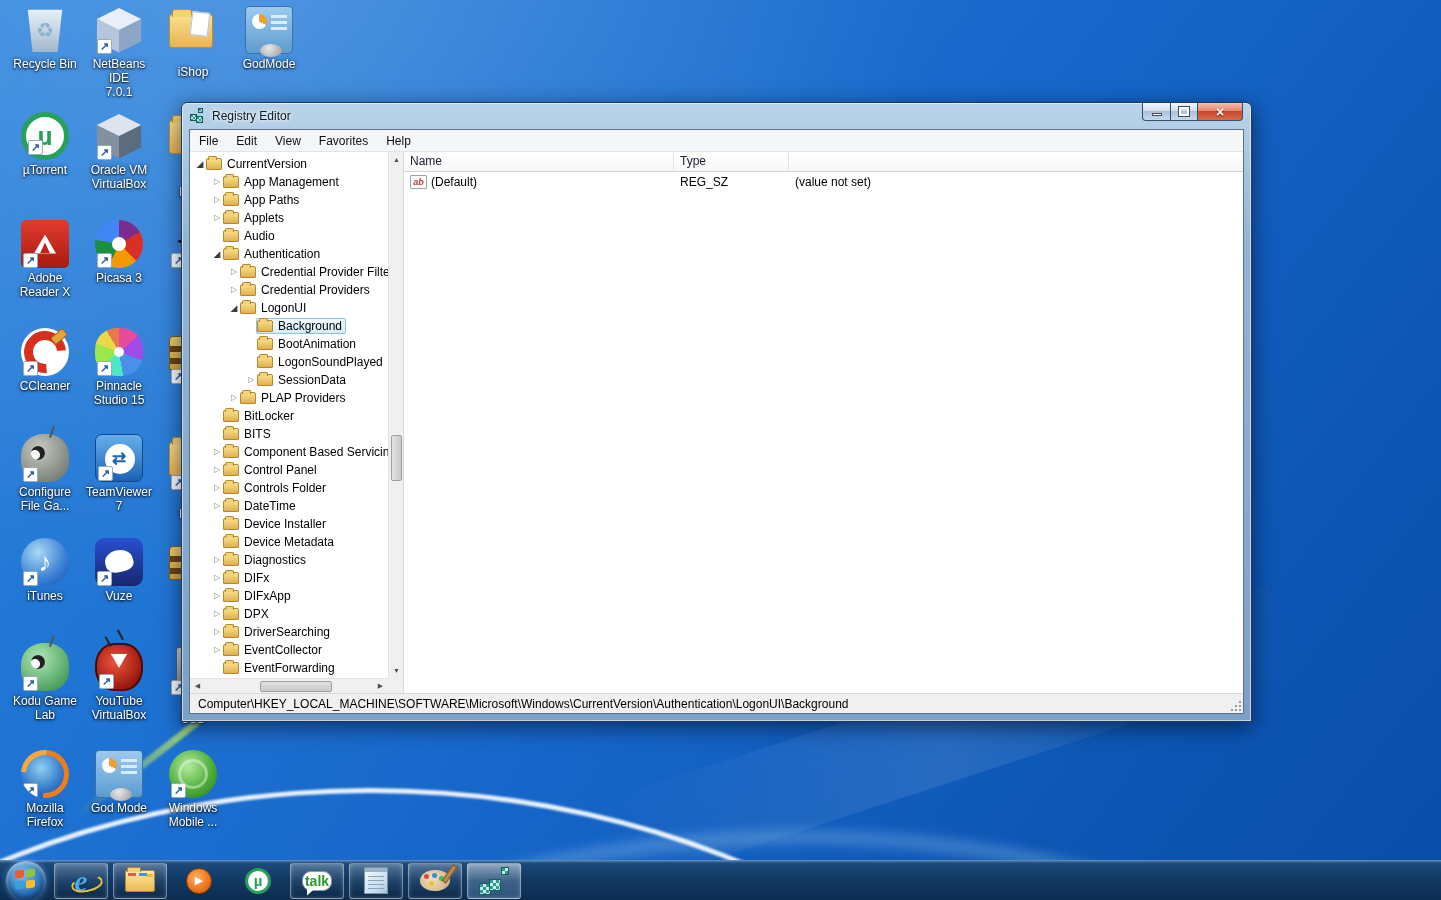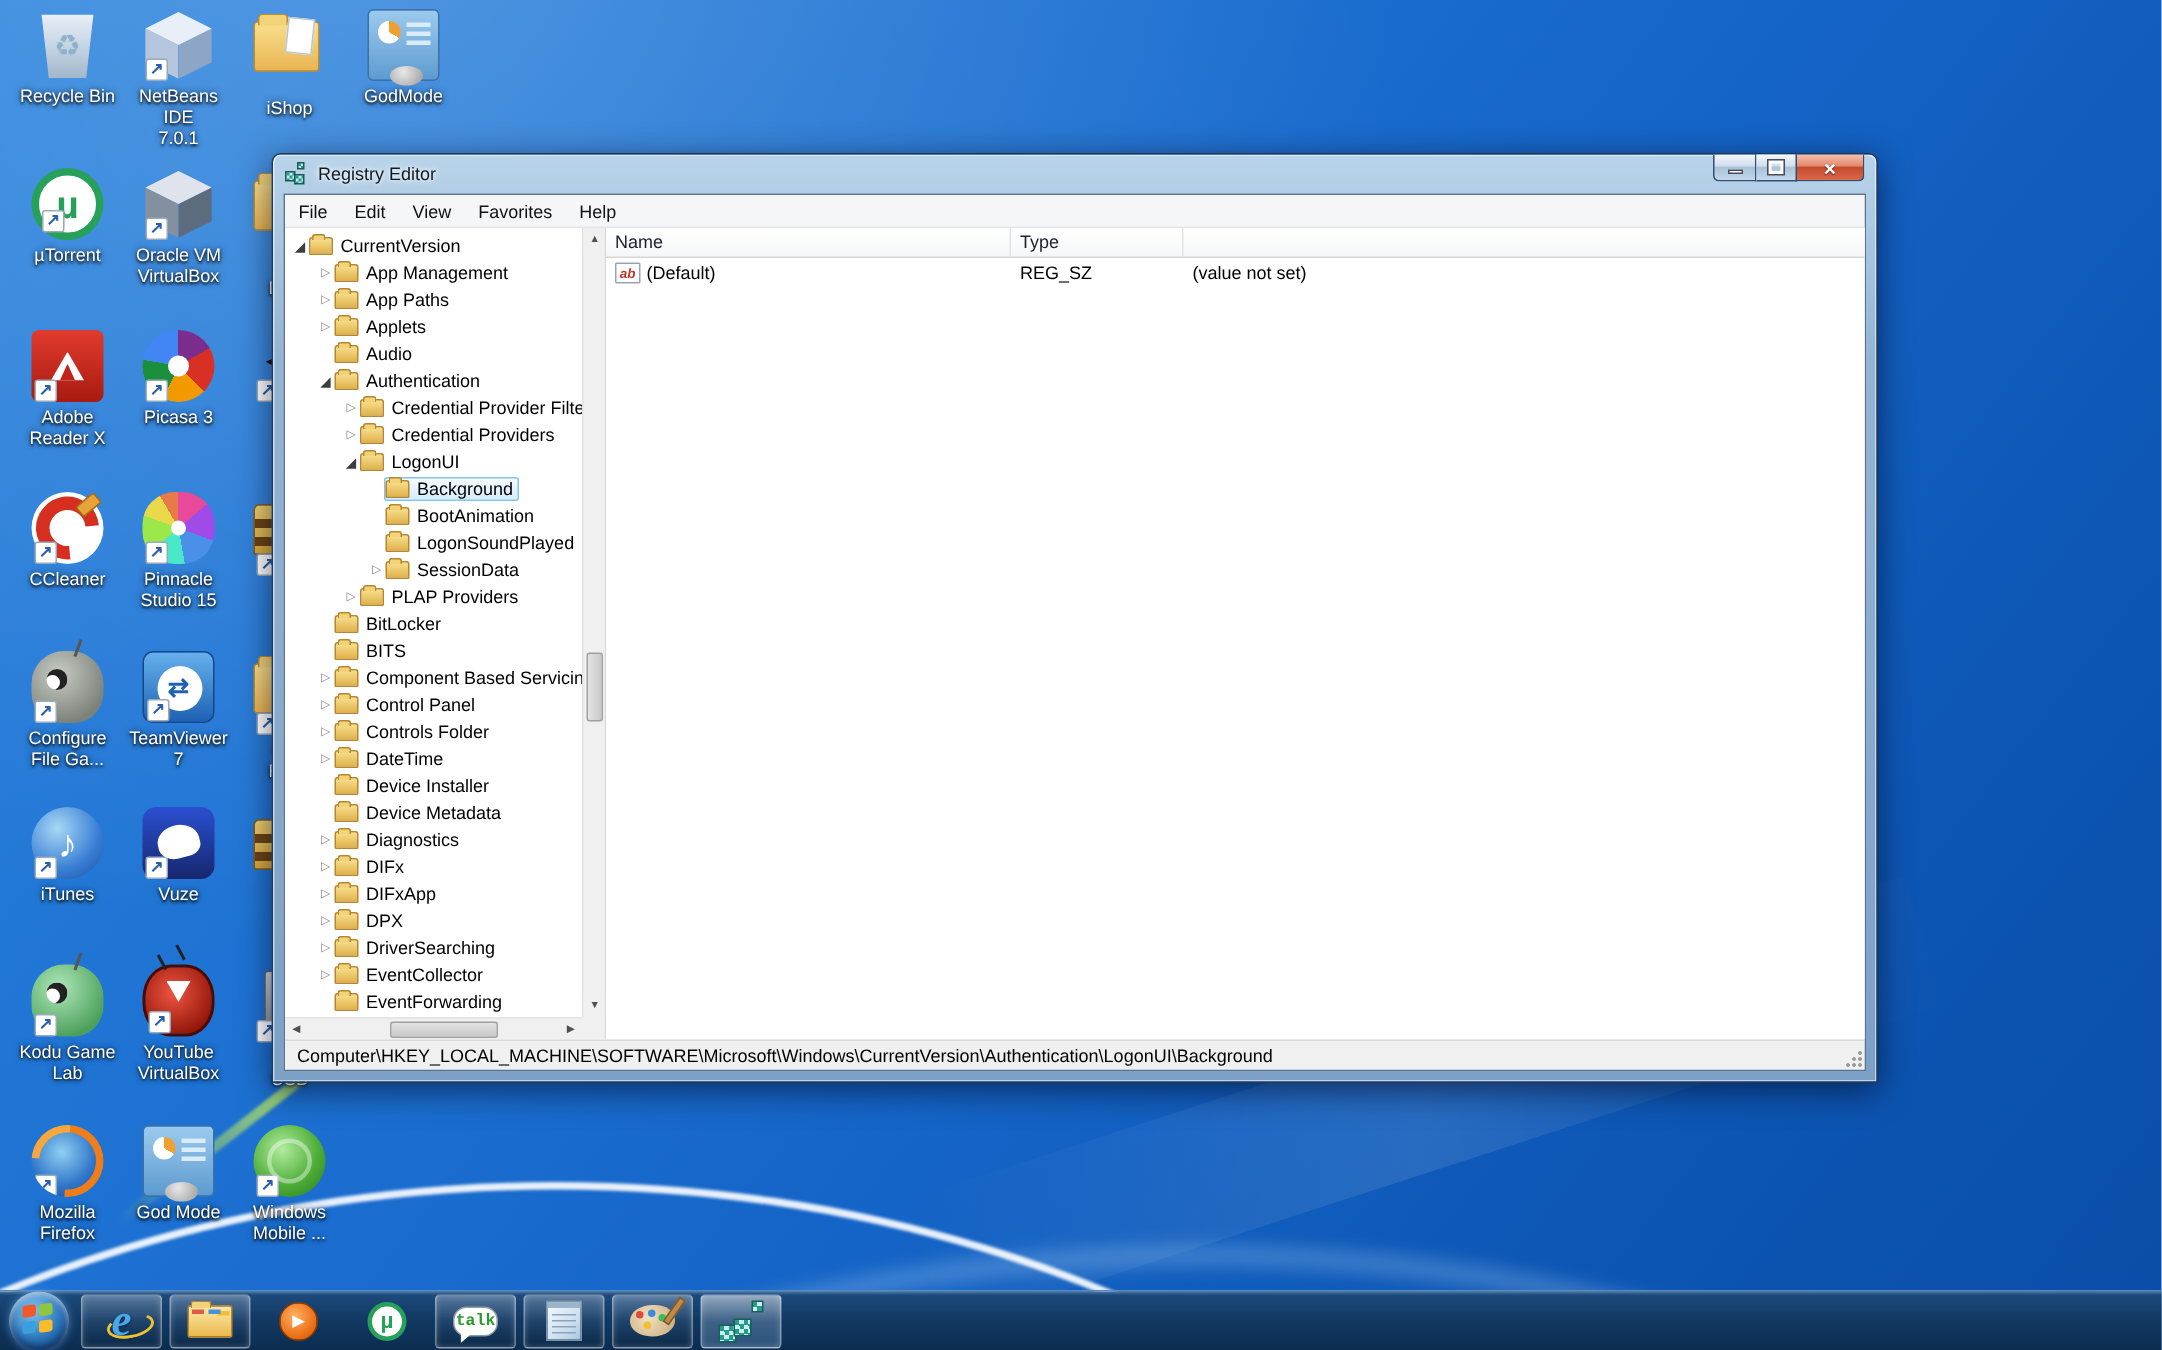--- a/index.html
+++ b/index.html
@@ -177,21 +177,21 @@
   .i-ie { font-family:"Liberation Serif", serif; font-style:italic; font-weight:bold; font-size:30px; color:#4aa8e8;
     text-shadow:0 1px 2px #0a2a50; line-height:30px; }
   .i-ie::after { content:""; position:absolute; left:-3px; top:10px; width:28px; height:12px; border:2px solid #f0c030; border-top-color:transparent; border-radius:50%; transform:rotate(-12deg); }
   .i-folder { width:30px; height:22px; background:linear-gradient(180deg,#fbe9a8,#ecb94e); border:1px solid #b8862d; border-radius:2px; position:relative; }
   .i-folder::before { content:""; position:absolute; top:-4px; left:1px; width:12px; height:4px; background:#f3d379; border:1px solid #b8862d; border-bottom:none; border-radius:2px 2px 0 0; }
   .i-folder::after { content:""; position:absolute; left:2px; top:2px; width:8px; height:3px; background:#e05a4a; box-shadow:11px 0 0 #4a90d8, 17px 1px 0 #f0c030; }
   .i-wmp { width:26px; height:26px; border-radius:50%; background:radial-gradient(circle at 40% 35%,#ffb060,#e86a10 70%); border:1px solid #8a3a00;
     color:#fff; font-size:11px; display:flex; align-items:center; justify-content:center; }
   .i-utorrent { width:26px; height:26px; border-radius:50%; background:#fff; border:3px solid #27a05a; color:#27a05a; font-weight:bold; font-size:15px; display:flex; align-items:center; justify-content:center; }
   .i-gtalk { width:30px; height:20px; background:#fff; border:1px solid #8a9aa8; border-radius:9px; position:relative;
-    font-size:11px; font-weight:bold; color:#2a9a2a; display:flex; align-items:center; justify-content:center;font-family:Liberation Mono, monospace; }
+    font-size:14px; font-weight:bold; color:#2a9a2a; display:flex; align-items:center; justify-content:center; }
   .i-gtalk::after { content:""; position:absolute; left:4px; bottom:-6px; width:8px; height:7px; background:#fff; clip-path:polygon(0 0,100% 0,0 100%); }
   .i-notepad { width:24px; height:27px; background:linear-gradient(135deg,#f8fbff,#c8dcEC 70%,#a8c4dc); border:1px solid #7a94aa; position:relative; }
   .i-notepad::before { content:""; position:absolute; left:0; top:0; right:0; height:4px; background:#9ab4cc; }
   .i-notepad::after { content:""; position:absolute; left:3px; top:8px; width:16px; height:1px; background:#8aa4bc; box-shadow:0 4px 0 #8aa4bc, 0 8px 0 #8aa4bc, 0 12px 0 #8aa4bc; }
   .i-paint { width:30px; height:21px; background:radial-gradient(circle at 40% 40%,#f0e0c0,#c8a878); border-radius:50% 45% 50% 48%; position:relative; }
   .i-paint::before { content:""; position:absolute; left:4px; top:4px; width:5px; height:5px; border-radius:50%; background:#e04a3a;
     box-shadow:8px -1px 0 #3a8ae0, 15px 2px 0 #3ac05a, 5px 7px 0 #f0c030; }
   .i-paint::after { content:""; position:absolute; right:-2px; top:-6px; width:3px; height:18px; background:#c08a4a; border:1px solid #7a5a2a; transform:rotate(35deg); }
   .i-regedit { width:30px; height:28px; position:relative; }
   .i-regedit i { position:absolute; width:12px; height:12px; background:repeating-conic-gradient(#c8f0ea 0 25%, #2a9a90 0 50%) 0 0/6px 6px; border:1px solid #17605a; }

